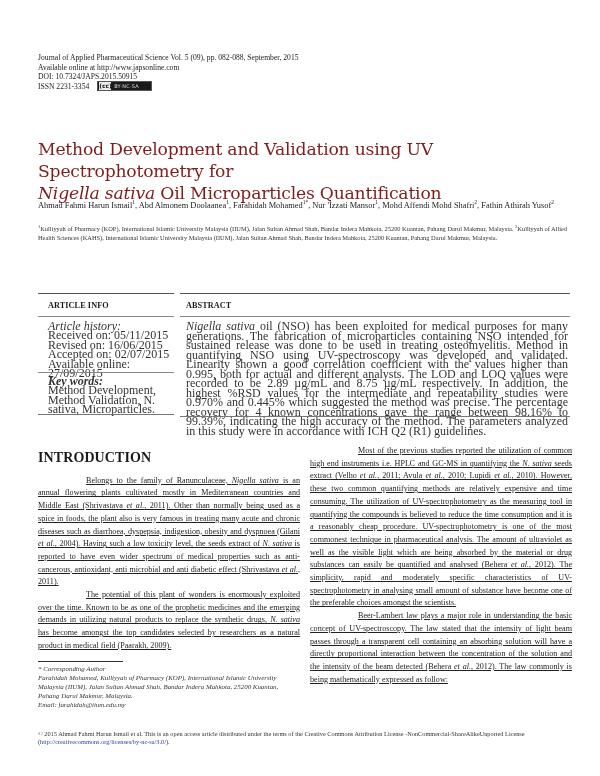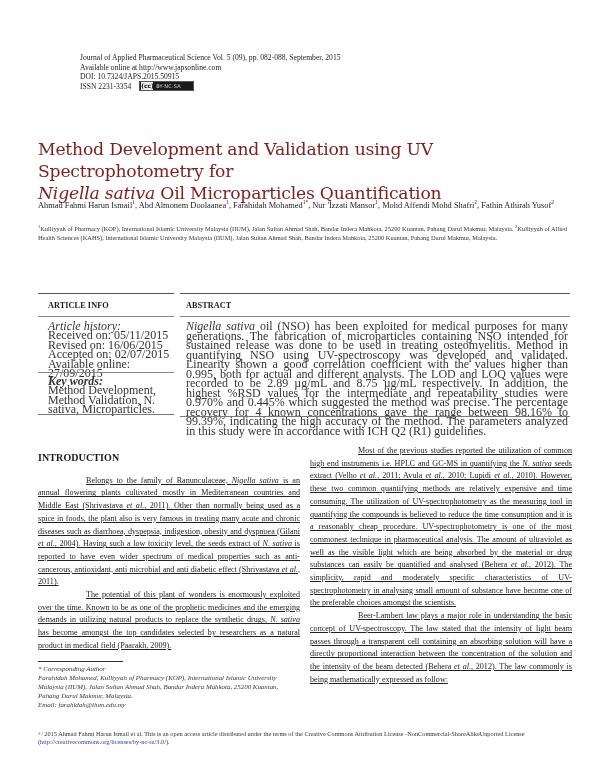--- a/index.html
+++ b/index.html
@@ -1,20 +1,20 @@
 <!DOCTYPE html>
 <html><head>
   <meta charset="utf-8">
   <style>
     html, body { margin:0; padding:0; background:#ffffff; }
     body { width:600px; height:776px; position:relative; overflow:hidden;
            font-family:"Liberation Serif", "DejaVu Serif", serif; color:#222; }
     .abs { position:absolute; }
     .journal { left:38px; top:53px; font-size:7.6px; line-height:9.7px; color:#222; }
-    .journal div { white-space:nowrap;margin-left:42px; }
+    .journal div { white-space:nowrap; }
     .cc-badge { display:inline-block; vertical-align:middle; margin-left:6px; height:8px; width:53px;
                 background:#1a1a1a; border:1px solid #555; position:relative; top:-1px; }
     .cc-badge .cc { position:absolute; left:1px; top:0; width:12px; height:8px; background:#eee; color:#111;
                     font-size:6px; line-height:8px; text-align:center; font-family:"DejaVu Sans", sans-serif; font-weight:bold; }
     .cc-badge .lic { position:absolute; left:16px; top:0; color:#ddd; font-size:5px; line-height:8px;
                      font-family:"DejaVu Sans", sans-serif; letter-spacing:0.2px; }
     .title { left:38px; top:138px; width:540px; font-size:17.2px; line-height:22px; color:#7f1d1d;
              font-family:"DejaVu Serif", serif; letter-spacing:-0.2px; }
     .title i { font-style:italic; }
     .authors { left:38px; top:197px; width:530px; font-size:8.4px; line-height:11.5px; }
@@ -91,21 +91,21 @@
   <div>Method Development, Method Validation, N. sativa, Microparticles.</div>
 </div>
 <div class="rule" style="left:38px; top:414px; width:136px; height:1.2px; background:#777;"></div>
 
 <div class="abs abstract">
   <i>Nigella sativa</i><span> oil (NSO) has been exploited for medical purposes for many generations. The fabrication of microparticles containing NSO intended for sustained release was done to be used in treating osteomyelitis. Method in quantifying NSO using UV-spectroscopy was developed and validated. Linearity shown a good correlation coefficient with the values higher than 0.995, both for actual and different analysts. The LOD and LOQ values were recorded to be 2.89 µg/mL and 8.75 µg/mL respectively. In addition, the highest %RSD values for the intermediate and repeatability studies were 0.970% and 0.445% which suggested the method was precise. The percentage recovery for 4 known concentrations gave the range between 98.16% to 99.39%, indicating the high accuracy of the method. The parameters analyzed in this study were in accordance with ICH Q2 (R1) guidelines.</span>
 </div>
 <div class="rule" style="left:180px; top:416px; width:390px; height:1.2px; background:#777;"></div>
 
 <div class="abs col col-left">
-  <div class="sec-head intro-head" style="font-size:10px;">INTRODUCTION</div>
+  <div class="sec-head intro-head" style="font-size:14px;">INTRODUCTION</div>
   <p><span>Belongs to the family of Ranunculaceae, </span><i>Nigella sativa</i><span> is an annual flowering plants cultivated mostly in Mediterranean countries and Middle East (Shrivastava </span><i>et al.</i><span>, 2011). Other than normally being used as a spice in foods, the plant also is very famous in treating many acute and chronic diseases such as diarrhoea, dyspepsia, indigestion, obesity and dyspnoea (Gilani </span><i>et al.</i><span>, 2004). Having such a low toxicity level, the seeds extract of </span><i>N. sativa</i><span> is reported to have even wider spectrum of medical properties such as anti-cancerous, antioxidant, anti microbial and anti diabetic effect (Shrivastava </span><i>et al.</i><span>, 2011).</span></p>
   <p><span>The potential of this plant of wonders is enormously exploited over the time. Known to be as one of the prophetic medicines and the emerging demands in utilizing natural products to replace the synthetic drugs, </span><i>N. sativa</i><span> has become amongst the top candidates selected by researchers as a natural product in medical field (Paarakh, 2009).</span></p>
 </div>
 
 <div class="rule" style="left:38px; top:661px; width:85px; height:1px; background:#333;"></div>
 <div class="abs corr">
   <div>* Corresponding Author</div>
   <div>Farahidah Mohamed, Kulliyyah of Pharmacy (KOP), International Islamic University Malaysia (IIUM), Jalan Sultan Ahmad Shah, Bandar Indera Mahkota, 25200 Kuantan, Pahang Darul Makmur, Malaysia.</div>
   <div>Email: farahidah@iium.edu.my</div>
 </div>

